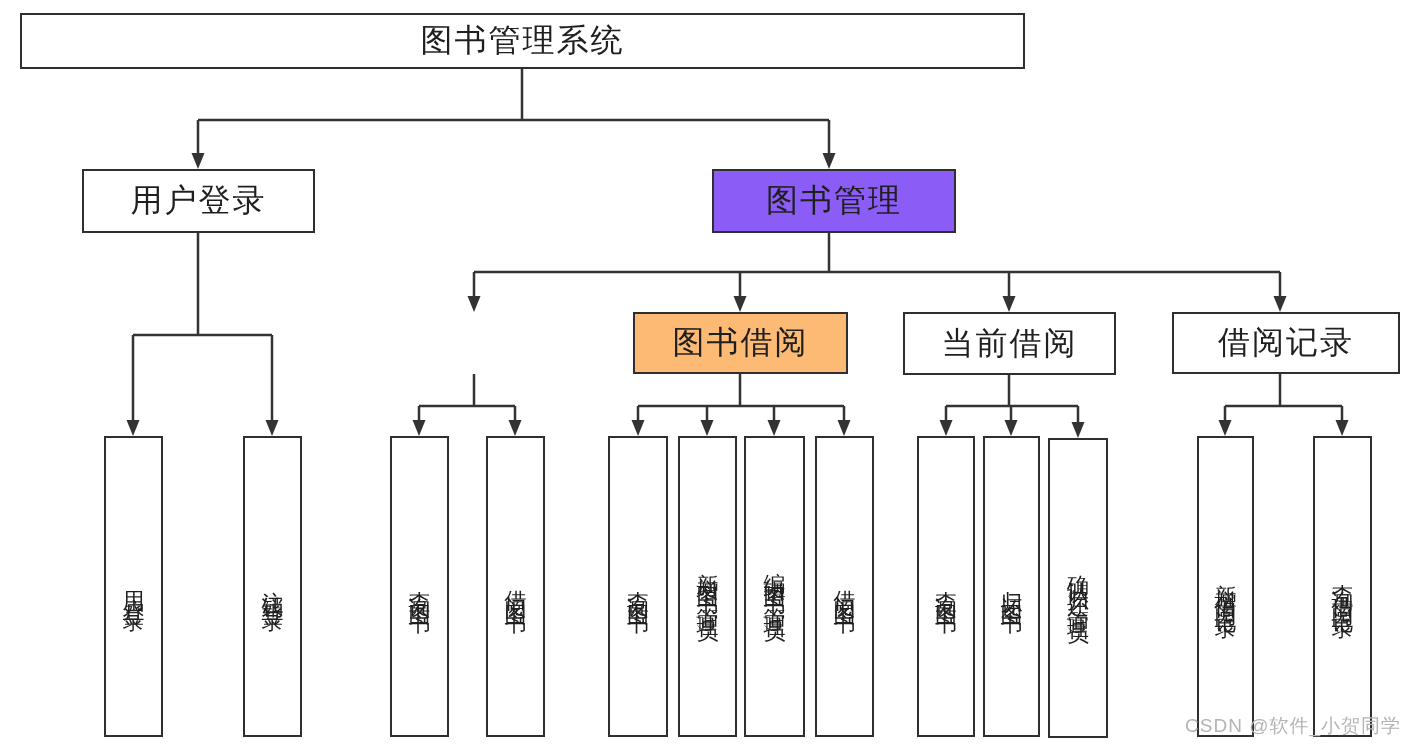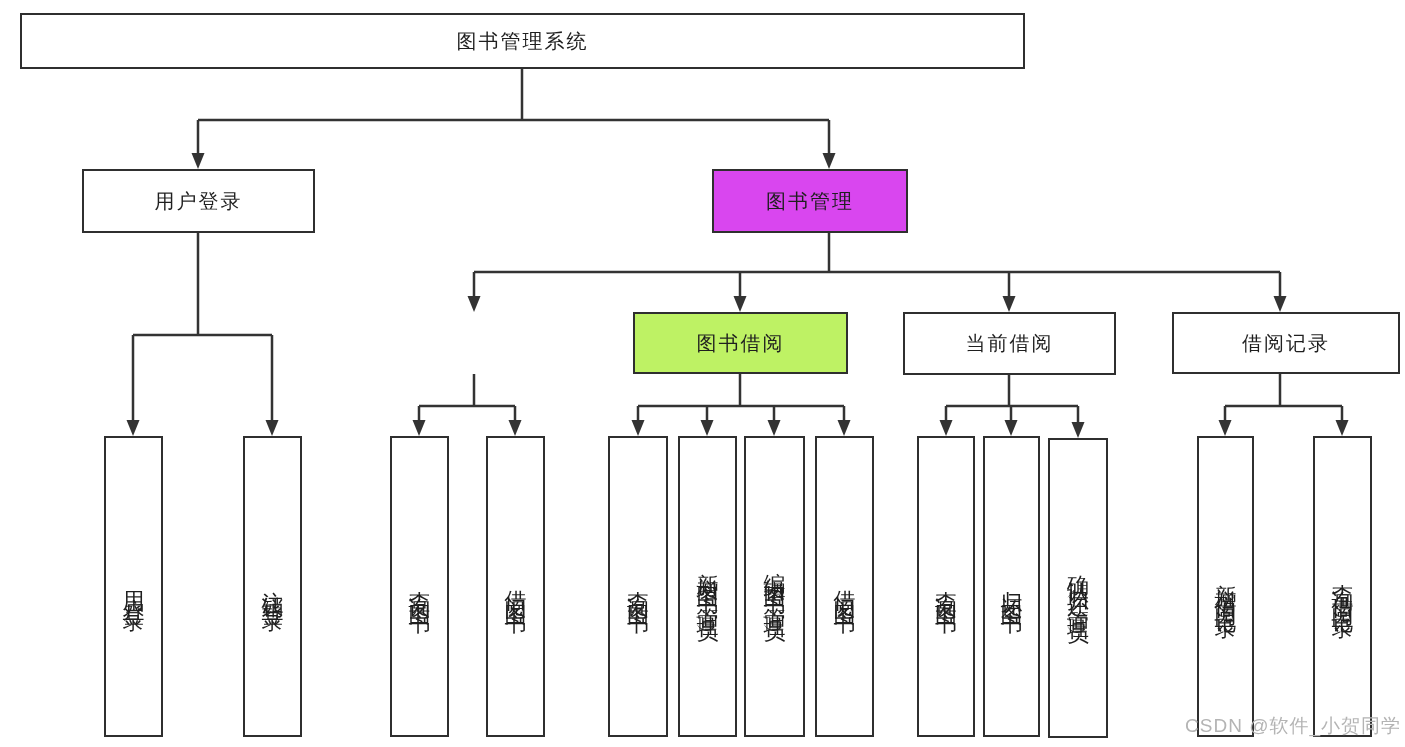--- a/index.html
+++ b/index.html
@@ -15,21 +15,21 @@
     position:absolute;
     box-sizing:border-box;
     background:#ffffff;
     border:2.5px solid #2f2f2f;
     display:flex;
     align-items:center;
     justify-content:center;
     color:#1f1f1f;
   }
   .node.horizontal .label{
-    font-size:20px;
+    font-size:32px;
     letter-spacing:2px;
     white-space:nowrap;
   }
   .node.vertical .label{
     writing-mode:vertical-rl;
     text-orientation:mixed;
     font-size:22px;
     letter-spacing:7px;
     line-height:1;
   }
@@ -74,24 +74,24 @@
       <path d="M 1280 374 L 1280 406 M 1225 406 L 1342 406 M 1225 406 L 1225 423 M 1342 406 L 1342 423" fill="none" stroke="#333333" stroke-width="2.5"></path>
       <polygon points="1218.5,420 1231.5,420 1225,436" fill="#333333"></polygon>
       <polygon points="1335.5,420 1348.5,420 1342,436" fill="#333333"></polygon>
     </svg>
   <div class="node horizontal" style="left: 20px; top: 13px; width: 1005px; height: 56px; border-color: rgb(47, 47, 47); background: rgb(255, 255, 255); color: rgb(31, 31, 31);">
       <span class="label">图书管理系统</span>
     </div>
     <div class="node horizontal" style="left: 82px; top: 169px; width: 233px; height: 64px; border-color: rgb(47, 47, 47); background: rgb(255, 255, 255); color: rgb(31, 31, 31);">
       <span class="label">用户登录</span>
     </div>
-    <div class="node horizontal" style="left: 712px; top: 169px; width: 196px; height: 64px; border-color: rgb(47, 47, 47); background: #d946ef; color: rgb(31, 31, 31);">
+    <div class="node horizontal" style="left: 712px; top: 169px; width: 244px; height: 64px; border-color: rgb(47, 47, 47); background: #8b5cf6; color: rgb(31, 31, 31);">
       <span class="label">图书管理</span>
     </div>
-    <div class="node horizontal" style="left: 633px; top: 312px; width: 215px; height: 62px; border-color: rgb(47, 47, 47); background: #bef264; color: rgb(31, 31, 31);">
+    <div class="node horizontal" style="left: 633px; top: 312px; width: 215px; height: 62px; border-color: rgb(47, 47, 47); background: #fdba74; color: rgb(31, 31, 31);">
       <span class="label">图书借阅</span>
     </div>
     <div class="node horizontal" style="left: 903px; top: 312px; width: 213px; height: 63px; border-color: rgb(47, 47, 47); background: rgb(255, 255, 255); color: rgb(31, 31, 31);">
       <span class="label">当前借阅</span>
     </div>
     <div class="node horizontal" style="left: 1172px; top: 312px; width: 228px; height: 62px; border-color: rgb(47, 47, 47); background: rgb(255, 255, 255); color: rgb(31, 31, 31);">
       <span class="label">借阅记录</span>
     </div>
     <div class="node vertical" style="left: 104px; top: 436px; width: 59px; height: 301px; border-color: rgb(47, 47, 47); background: rgb(255, 255, 255); color: rgb(31, 31, 31);">
       <span class="label">用户登录</span>

